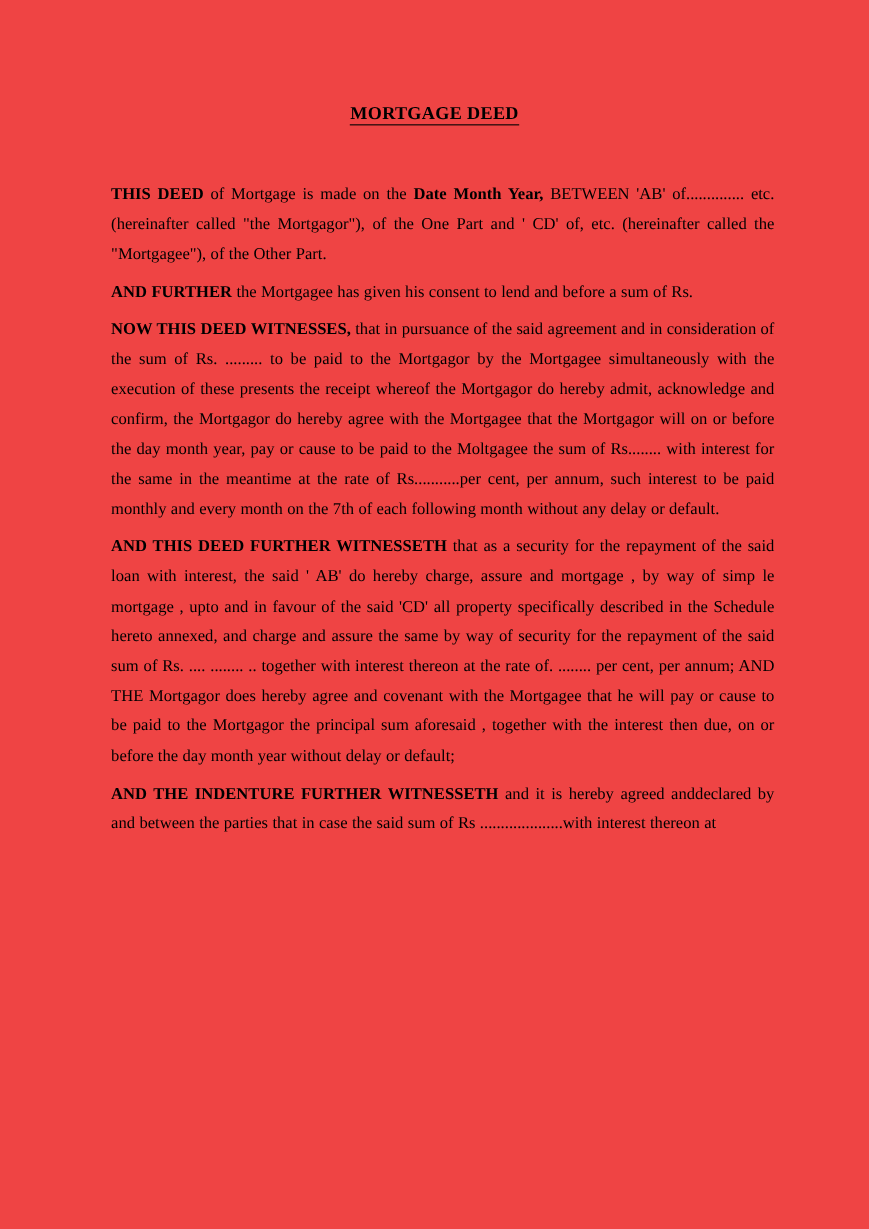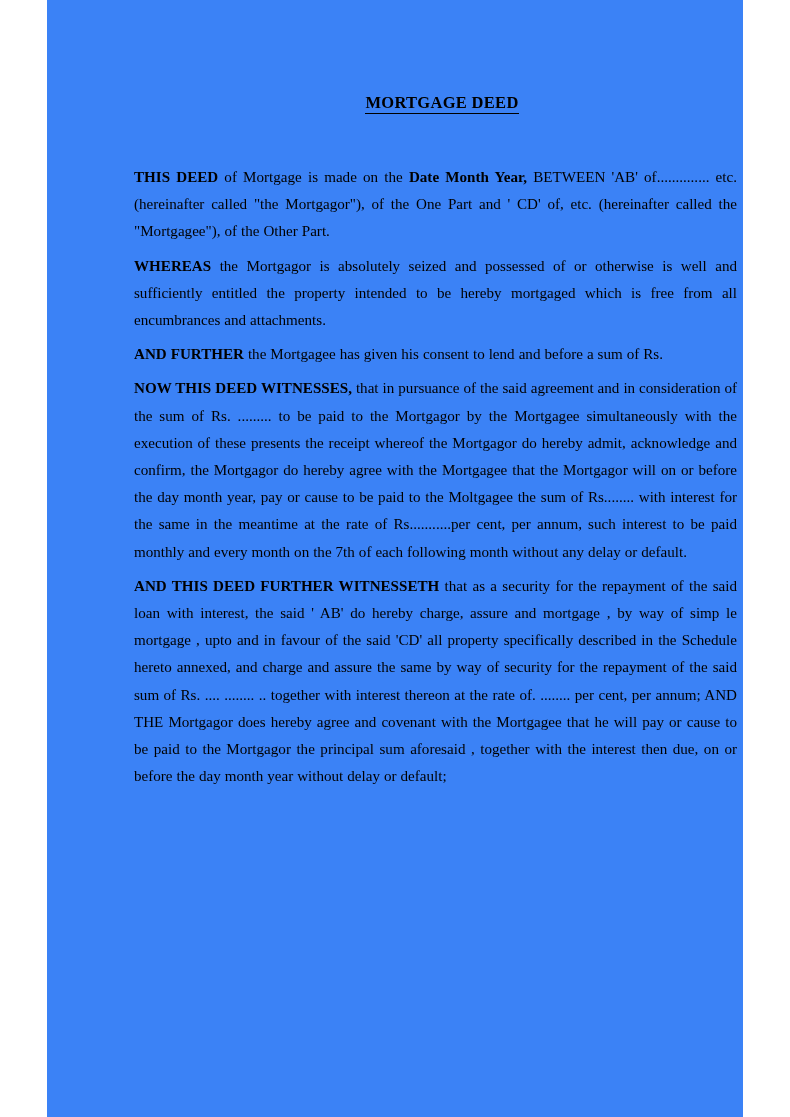--- a/index.html
+++ b/index.html
@@ -7,45 +7,45 @@
     margin: 0;
     padding: 0;
     background: #ffffff;
   }
   body {
     font-family: "Liberation Serif", "DejaVu Serif", serif;
     color: #000000;
   }
   .page {
     position: relative;
-    width: 696px;
+    width: 790px;
     height: 1117px;
     margin: 0 auto;
-    background: #3b82f6;
+    background: #ef4444;
     overflow: hidden;
     box-sizing: border-box;
   }
   .doc-title {
     position: absolute;
     top: 93px;
     left: 0;
     width: 790px;
     text-align: center;
     font-size: 16.5px;
     font-weight: bold;
     letter-spacing: 0.3px;
     line-height: 20px;
   }
   .doc-title span.tu {
     border-bottom: 1.6px solid #000;
     padding-bottom: 1px;
   }
   .body-block {
     position: absolute;
-    left: 87px;
+    left: 101px;
     top: 164px;
     width: 603px;
   }
   p.para {
     margin: 0 0 7px 0;
     font-size: 15.1px;
     line-height: 27.2px;
     text-align: justify;
     text-justify: inter-word;
     -webkit-hyphens: none;
@@ -62,19 +62,19 @@
 </style>
 </head>
 <body>
 
 <div class="page">
 
   <div class="doc-title"><span class="tu">MORTGAGE DEED</span></div>
 
   <div class="body-block">
       <p class="para"><span class="lead">THIS DEED</span><span> of Mortgage is made on the </span><span class="lead">Date Month Year,</span><span> BETWEEN 'AB' of.............. etc. (hereinafter called "the Mortgagor"), of the One Part and ' CD' of, etc. (hereinafter called the "Mortgagee"), of the Other Part.</span></p>
-      <p class="para"><span class="lead">WHEREAS</span><span> the Mortgagor is absolutely seized and possessed of or otherwise is well and sufficiently entitled the property intended to be hereby mortgaged which is free from all encumbrances and attachments.</span></p>
       <p class="para"><span class="lead">AND FURTHER</span><span> the Mortgagee has given his consent to lend and before a sum of  Rs.</span><br></p>
       <p class="para"><span class="lead">NOW THIS DEED WITNESSES,</span><span> that in pursuance of the said agreement and in consideration of the sum of Rs. ......... to be paid to the Mortgagor by the Mortgagee simultaneously with the execution of these presents the receipt whereof the Mortgagor do hereby admit, acknowledge and confirm, the Mortgagor do hereby agree with the Mortgagee that the Mortgagor will on or before the day month year, pay or cause to be paid to the Moltgagee the sum of Rs........ with  interest  for  the same  in the  meantime  at  the  rate of Rs...........per cent, per annum, such interest to be paid monthly and every month on the 7th of each following month without any delay or default.</span></p>
       <p class="para"><span class="lead">AND THIS DEED FURTHER WITNESSETH</span><span> that as a security for the repayment of the said loan with interest, the said ' AB' do hereby charge, assure and  mortgage ,  by way of simp le mortgage , upto and in favour of the said 'CD' all property specifically described in the Schedule hereto annexed, and charge and assure the same by way of security for the repayment of the said sum  of  Rs. .... ........  .. together with  interest  thereon  at  the  rate of. ........ per cent, per annum; AND THE Mortgagor does hereby agree and covenant with the Mortgagee that he will pay or cause to be paid to the Mortgagor the principal sum aforesaid , together with the interest then due, on or before the day month year without delay or default;</span></p>
+      <p class="para"><span class="lead">AND THE INDENTURE FURTHER WITNESSETH</span><span> and it is hereby agreed anddeclared by and  between the parties that in case the said sum of Rs ....................with interest thereon at</span></p>
     </div>
 
 </div>
 
 </body></html>

